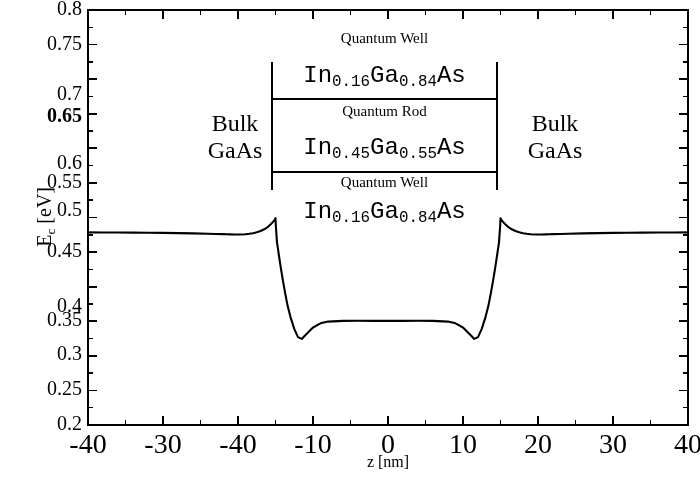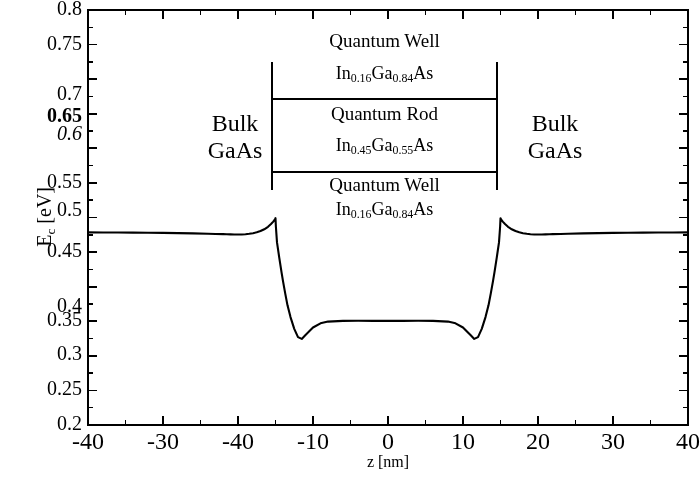--- a/index.html
+++ b/index.html
@@ -1,27 +1,27 @@
 <!DOCTYPE html>
 <html><head>
 <meta charset="utf-8">
 <style>
   html,body{margin:0;padding:0;background:#ffffff;}
   body{width:700px;height:477px;position:relative;overflow:hidden;
        font-family:"Liberation Serif","DejaVu Serif",serif;color:#000;}
   #fig{position:absolute;left:0;top:0;width:700px;height:477px;}
   .txt{position:absolute;white-space:nowrap;color:#000;}
   .ytick-lab{font-size:20px;text-align:right;}
-  .xtick-lab{font-size:24px;text-align:center;}
+  .xtick-lab{font-size:28px;text-align:center;}
   .axlab{font-size:16px;}
   #ylabel{position:absolute;transform-origin:50% 50%;transform:rotate(-90deg);
           font-size:20px;white-space:nowrap;}
   .ann{position:absolute;text-align:center;white-space:nowrap;}
-  .ann-big{font-size:19px;line-height:1.0;text-align:center;}
-  .ann-sm{font-size:18px;line-height:1.0;}
+  .ann-big{font-size:15px;line-height:1.0;text-align:center;}
+  .ann-sm{font-size:24px;line-height:1.0;font-family:Liberation Mono, monospace;}
   .ann-bulk{font-size:24px;line-height:1.12;text-align:center;}
   sub{font-size:0.66em;vertical-align:-0.28em;}
 </style>
 </head>
 <body>
 
 <div id="fig"><svg width="700" height="477">
       <rect x="88" y="10" width="600" height="415" fill="none" stroke="#000" stroke-width="2"></rect>
       <line x1="88" y1="425" x2="97" y2="425" stroke="#000" stroke-width="1.8" shape-rendering="crispEdges"></line>
       <line x1="688" y1="425" x2="679" y2="425" stroke="#000" stroke-width="1.8" shape-rendering="crispEdges"></line>
@@ -121,21 +121,21 @@
 <div id="xlabel" class="txt axlab" style="left: 288px; width: 200px; text-align: center; top: 453px;">z [nm]</div>
 
 <div class="txt ytick-lab" style="right: 618px; top: 412px;">0.2</div>
 <div class="txt ytick-lab" style="right: 618px; top: 377.417px;">0.25</div>
 <div class="txt ytick-lab" style="right: 618px; top: 342px;">0.3</div>
 <div class="txt ytick-lab" style="right: 618px; top: 308.25px;">0.35</div>
 <div class="txt ytick-lab" style="right: 618px; top: 273.667px; margin-top: 20px;">0.4</div>
 <div class="txt ytick-lab" style="right: 618px; top: 239.083px;">0.45</div>
 <div class="txt ytick-lab" style="right: 618px; top: 198px;">0.5</div>
 <div class="txt ytick-lab" style="right: 618px; top: 169.917px;">0.55</div>
-<div class="txt ytick-lab" style="right: 618px; top: 122px; font-style: italic;">0.6</div>
+<div class="txt ytick-lab" style="right: 618px; top: 151px;">0.6</div>
 <div class="txt ytick-lab" style="right: 618px; top: 104px; font-weight: bold;">0.65</div>
 <div class="txt ytick-lab" style="right: 618px; top: 82px;">0.7</div>
 <div class="txt ytick-lab" style="right: 618px; top: 31.5833px;">0.75</div>
 <div class="txt ytick-lab" style="right: 618px; top: -3px;">0.8</div>
 <div class="txt xtick-lab" style="left: 48px; width: 80px; top: 428px;">-40</div>
 <div class="txt xtick-lab" style="left: 123px; width: 80px; top: 428px;">-30</div>
 <div class="txt xtick-lab" style="left: 198px; width: 80px; top: 428px;">-40</div>
 <div class="txt xtick-lab" style="left: 273px; width: 80px; top: 428px;">-10</div>
 <div class="txt xtick-lab" style="left: 348px; width: 80px; top: 428px;">0</div>
 <div class="txt xtick-lab" style="left: 423px; width: 80px; top: 428px; font-family: Liberation Serif, serif;">10</div>

